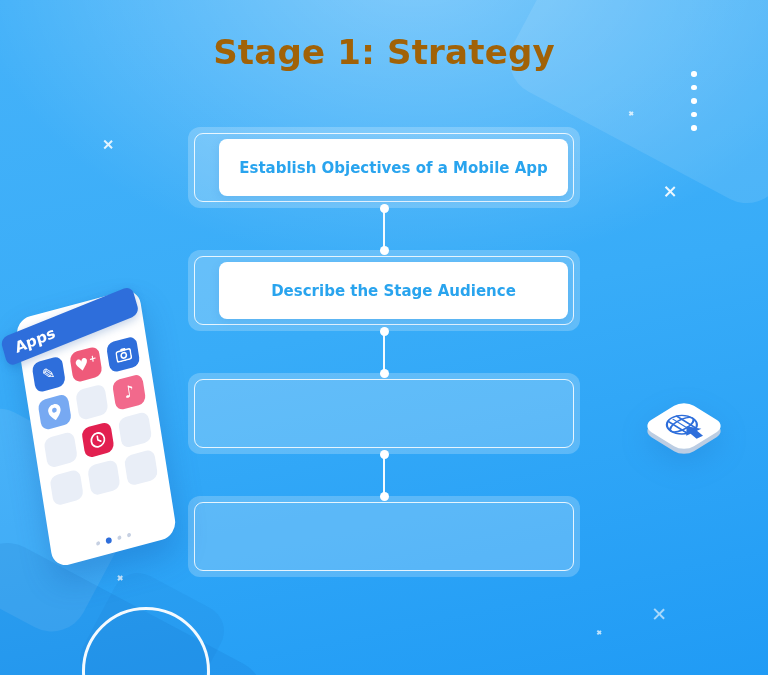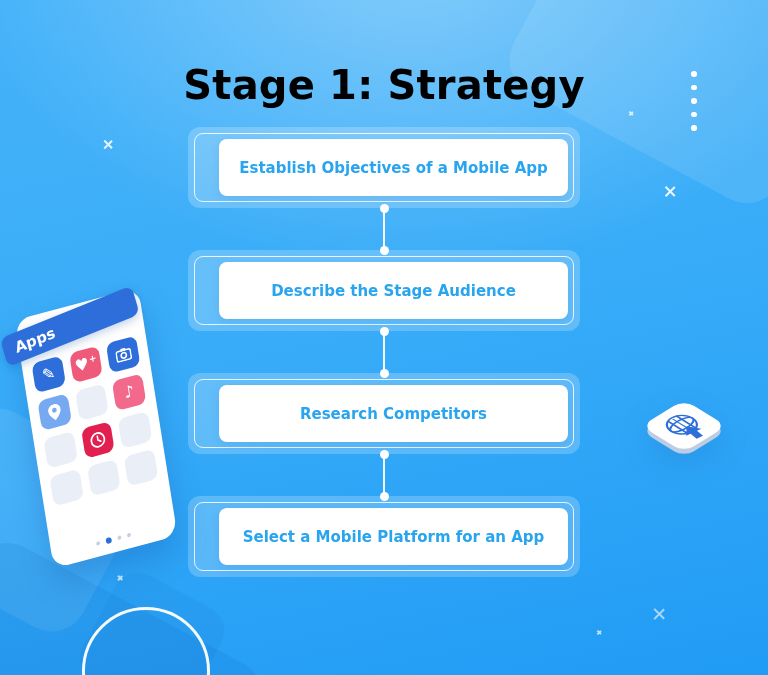--- a/index.html
+++ b/index.html
@@ -25,22 +25,22 @@
   .xmark::before { transform:translateX(-50%) rotate(45deg); }
   .xmark::after  { transform:translateX(-50%) rotate(-45deg); }
 
   .dots-col { position:absolute; left:691px; top:71px; display:flex; flex-direction:column; gap:8px; }
   .dots-col i { width:5.5px; height:5.5px; border-radius:50%; background:#fff; }
 
   .circle-outline { position:absolute; left:82px; top:607px; width:128px; height:128px;
     border:3px solid rgba(255,255,255,0.95); border-radius:50%; }
 
   
-  .title { position:absolute; top:62px; left:0; width:100%; text-align:center;
-    color:#000000; font-size:40px; font-weight:700; letter-spacing:0.2px; }
+  .title { position:absolute; top:32px; left:0; width:100%; text-align:center;
+    color:#a16207; font-size:34px; font-weight:700; letter-spacing:0.2px; }
 
   
   .flow { position:absolute; left:188px; top:127px; width:392px; }
   .step { position:relative; height:81px; margin-bottom:42px; }
   .step-outer { position:absolute; inset:0; background:rgba(255,255,255,0.22); border-radius:12px; }
   .step-ring  { position:absolute; inset:6px; border:1.5px solid rgba(255,255,255,0.85); border-radius:9px; }
   .step-box   { position:absolute; inset:12px; background:#fff; border-radius:8px;
     display:flex; align-items:center; justify-content:center;
     color:#29A4EE; font-size:15px; font-weight:700;
     box-shadow:0 3px 10px rgba(25,100,190,0.13);margin-left:19px; }
@@ -119,26 +119,24 @@
     <div class="step-box">Establish Objectives of a Mobile App</div>
   </div>
   <div class="step">
     <div class="step-outer"></div>
     <div class="step-ring"></div>
     <div class="step-box">Describe the Stage Audience</div>
   </div>
   <div class="step">
     <div class="step-outer"></div>
     <div class="step-ring"></div>
-    <div class="step-box">Research Competitors</div>
-  </div>
-  <div class="step">
-    <div class="step-outer"></div>
-    <div class="step-ring"></div>
-    <div class="step-box">Select a Mobile Platform for an App</div>
+  </div>
+  <div class="step">
+    <div class="step-outer"></div>
+    <div class="step-ring"></div>
   </div>
   <div class="connector" style="top:81px"></div>
   <div class="connector" style="top:204px"></div>
   <div class="connector" style="top:327px"></div>
 </div>
 
 <div class="phone">
   <div class="phone-body"></div>
   <div class="phone-banner">
     <span>Apps</span>

